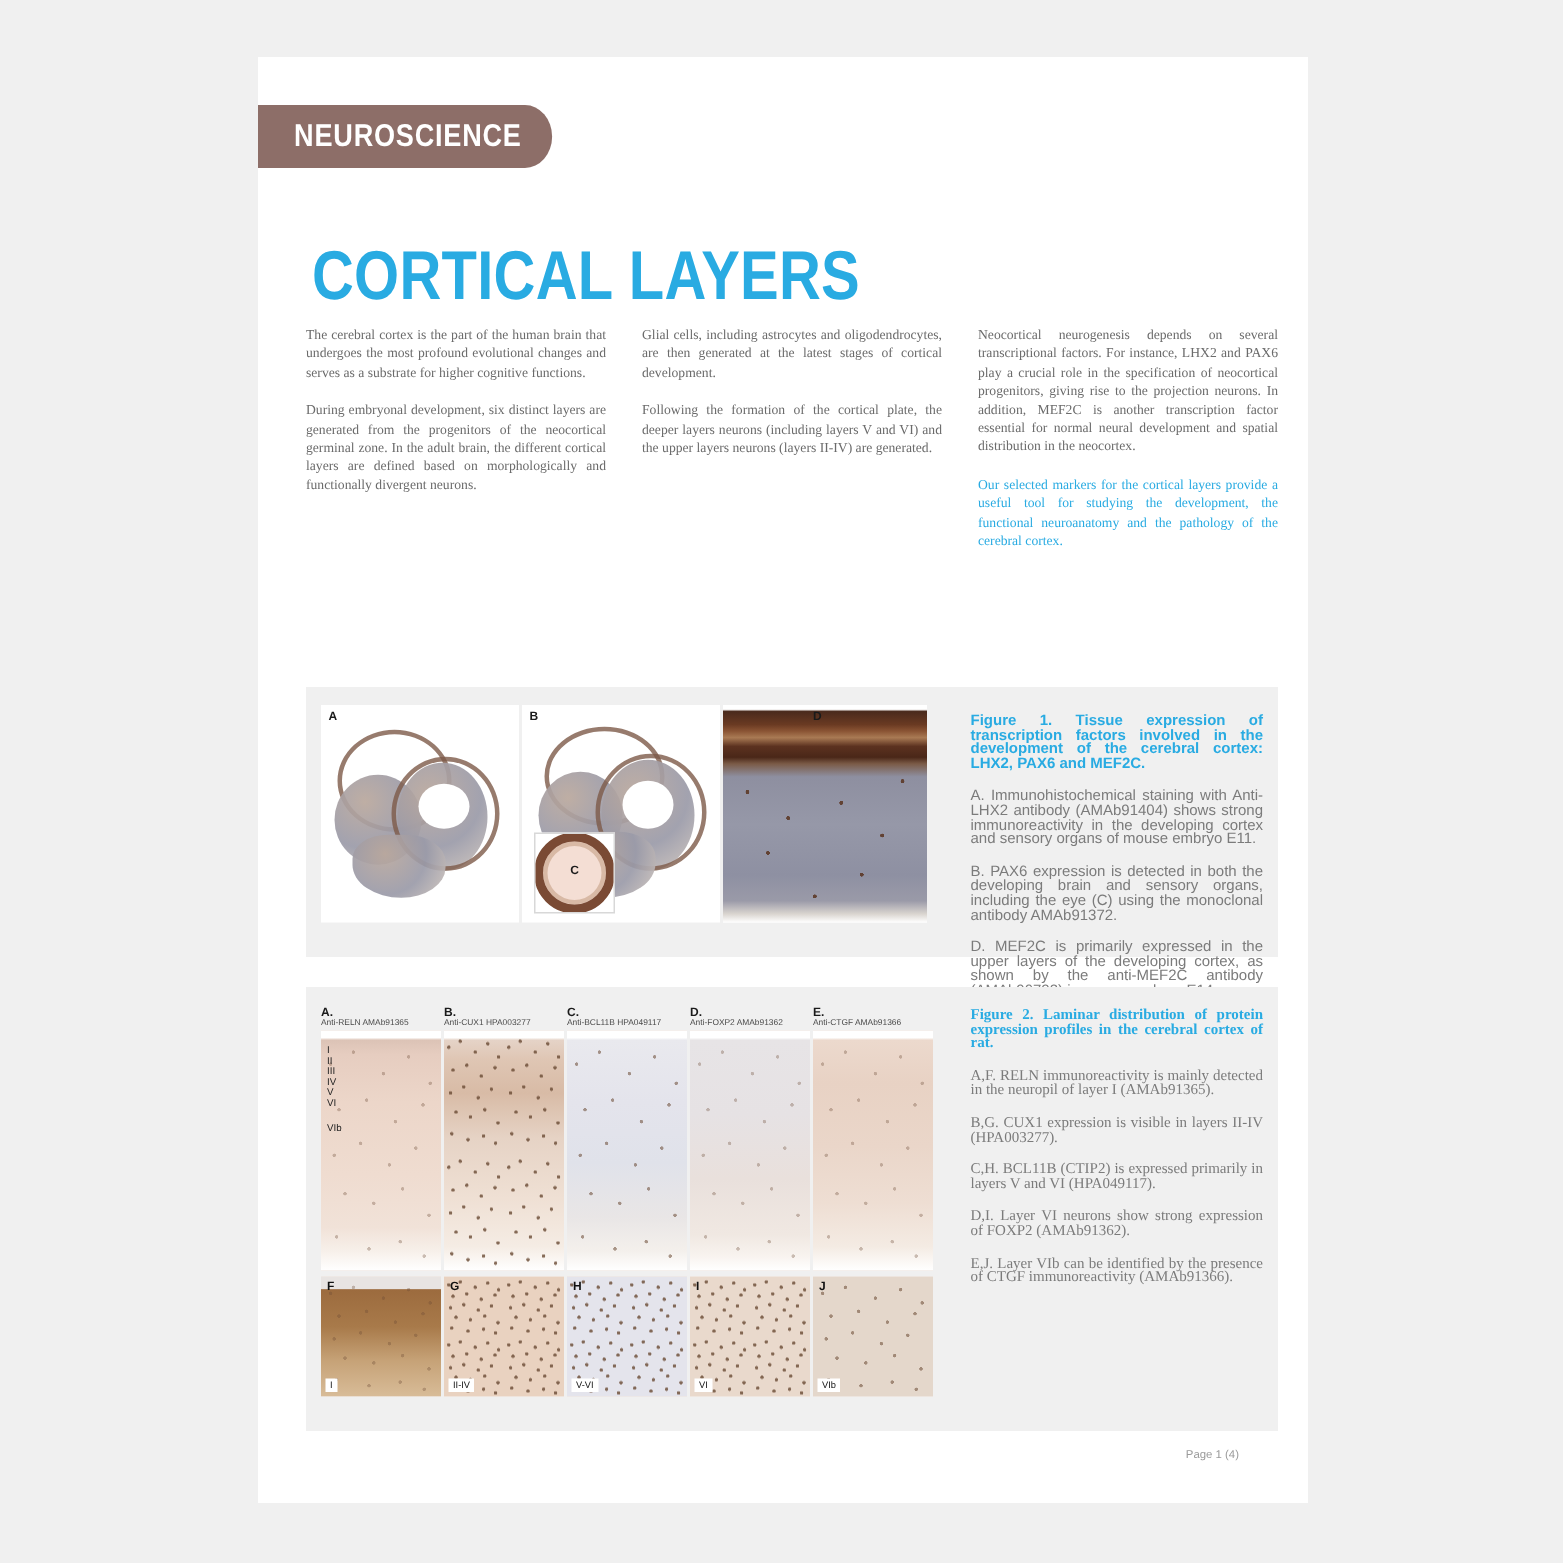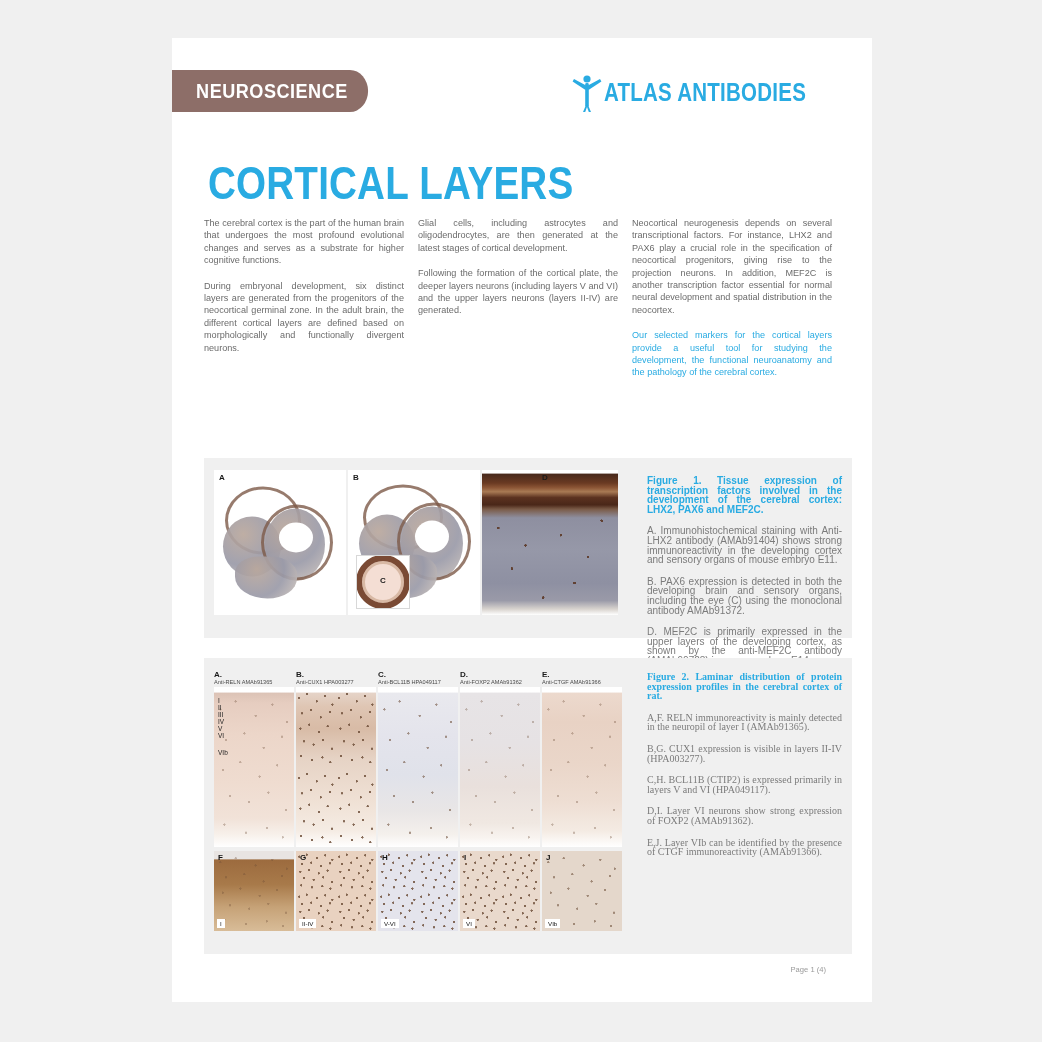--- a/index.html
+++ b/index.html
@@ -90,21 +90,22 @@
     white-space: nowrap;
   }
 
   
   .intro {
     position: absolute;
     left: 32px;
     top: 179px;
     width: 648px;
     display: flex;
-    gap: 14px;
+    gap: 24px;
+    font-family: Liberation Serif, serif;
   }
   .intro-col {
     width: 200px;
   }
   .intro-col p {
     margin: 0 0 13px 0;
     font-size: 9.1px;
     line-height: 12.4px;
     color: #6b6b6b;
     text-align: justify;
@@ -427,31 +428,20 @@
   }
 </style>
 </head>
 <body>
 
 <div id="page">
 
   <div class="header">
     <div class="topic-badge">NEUROSCIENCE</div>
 
-    <div class="brand">
-      <svg class="brand-mark" viewBox="0 0 30 40">
-        <circle cx="15" cy="7" r="3.6" fill="#29abe2"></circle>
-        <rect x="13.2" y="11" width="3.6" height="24" rx="1.4" fill="#29abe2"></rect>
-        <path d="M15 14 L2 7 L0.6 9.6 L13.5 18 Z" fill="#29abe2"></path>
-        <path d="M15 14 L28 7 L29.4 9.6 L16.5 18 Z" fill="#29abe2"></path>
-        <path d="M14 33 L11 40 L13.2 40 L15 35 Z" fill="#29abe2"></path>
-        <path d="M16 33 L19 40 L16.8 40 L15 35 Z" fill="#29abe2"></path>
-      </svg>
-      <div class="brand-name">ATLAS ANTIBODIES</div>
-    </div>
   </div>
 
   <div class="page-title">CORTICAL LAYERS</div>
 
   <div class="intro">
 
     <div class="intro-col">
       <p>The cerebral cortex is the part of the human brain that undergoes the most profound evolutional changes and serves as a substrate for higher cognitive functions.</p>
       <p>During embryonal development, six distinct layers are generated from the progenitors of the neocortical germinal zone. In the adult brain, the different cortical layers are defined based on morphologically and functionally divergent neurons.</p>
     </div>

